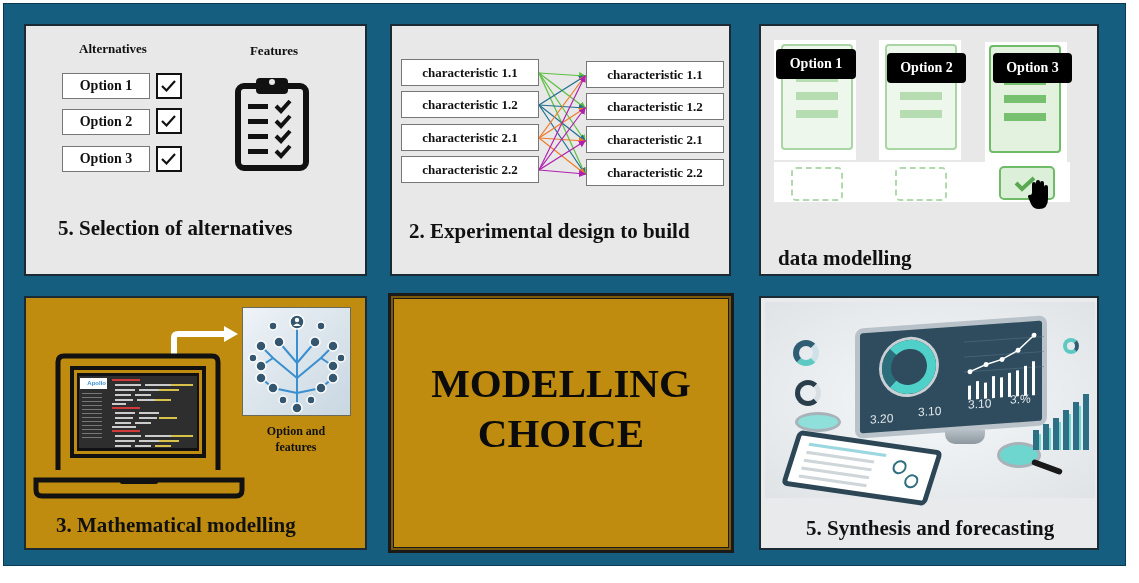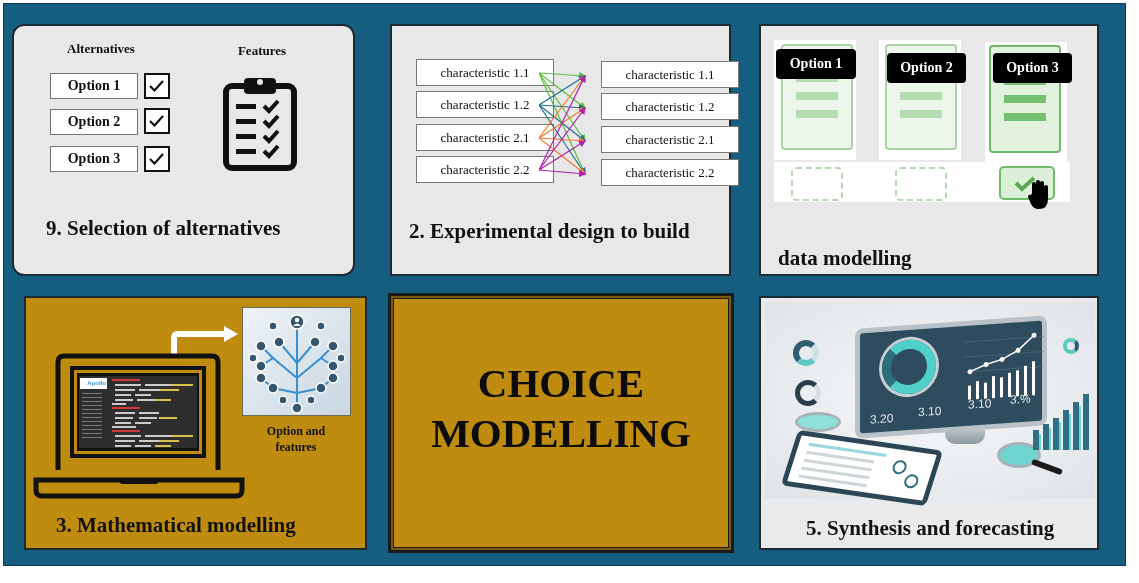--- a/index.html
+++ b/index.html
@@ -4,37 +4,37 @@
 <style>
   html, body { margin: 0; padding: 0; background: #ffffff; }
   body { width: 1139px; height: 583px; position: relative; overflow: hidden; font-family: "Liberation Serif", serif; }
   .frame { position: absolute; left: 3px; top: 3px; width: 1121px; height: 561px; background: #165e80; border: 1px solid #0c3a52; }
   .panel { position: absolute; background: #e8e8e8; border: 2px solid #1b2a33; box-sizing: border-box; }
   .panel.gold { background: #bf8c10; }
   .title { position: absolute; font-weight: bold; color: #111; font-size: 21px; line-height: 26px; }
   .lbl { position: absolute; font-weight: bold; font-size: 13px; color: #111; text-align: center; }
   .opt-box { position: absolute; width: 88px; height: 26px; background: #fff; border: 1px solid #777; box-sizing: border-box; font-weight: bold; font-size: 14px; text-align: center; line-height: 24px; color: #111; }
   .chk { position: absolute; width: 26px; height: 26px; border: 2.5px solid #111; box-sizing: border-box; background: #fff; }
-  .char-box { position: absolute; width: 138px; height: 27px; background: #fff; border: 1px solid #777; box-sizing: border-box; font-weight: normal; font-size: 13px; text-align: center; line-height: 25px; color: #111; margin-left: 15px; }
+  .char-box { position: absolute; width: 138px; height: 27px; background: #fff; border: 1px solid #777; box-sizing: border-box; font-weight: bold; font-size: 13px; text-align: center; line-height: 25px; color: #111; }
   .card-bg { position: absolute; background: #fff; }
   .card { position: absolute; border: 2px solid #a9d6a4; border-radius: 4px; background: #eef7ec; box-sizing: border-box; }
   .card.sel { border-color: #6fbb68; background: #e2f2de; }
   .card .bar { position: absolute; left: 13px; right: 13px; height: 8px; background: #b6dcb1; }
   .card.sel .bar { background: #77c06f; }
   .tag { position: absolute; background: #000; color: #fff; font-weight: bold; font-size: 14px; border-radius: 4px; text-align: center; line-height: 30px; height: 30px; }
   .dash { position: absolute; width: 52px; height: 34px; border: 2px dashed #b2d9ad; border-radius: 5px; box-sizing: border-box; }
   .center-panel { position: absolute; left: 388px; top: 293px; width: 346px; height: 260px; background: #bf8c10; border: 3px solid #1a1a1a; box-sizing: border-box; box-shadow: inset 0 0 0 2px #7a5a0a, inset 0 0 0 3px #1a1a1a; }
   .center-text { position: absolute; left: 0; right: 0; top: 62px; text-align: center; font-weight: bold; font-size: 41px; line-height: 50px; color: #0b0b0b; }
 </style>
 </head>
 <body>
 
 <div class="frame"></div>
 
-<div class="panel" style="left:12px; top:24px; width:343px; height:252px;border-radius:12px;">
+<div class="panel" style="left:24px; top:24px; width:343px; height:252px;">
   <div class="lbl" style="left:42px; top:15px; width:90px;">Alternatives</div>
   <div class="lbl" style="left:208px; top:17px; width:80px;">Features</div>
 
   <div class="opt-box" style="left:36px; top:47px;">Option 1</div>
   <div class="chk" style="left:130px; top:47px;">
     <svg width="21" height="21" viewBox="0 0 21 21">
         <path d="M4 11 L8.5 15.5 L17 6" stroke="#111" stroke-width="2.2" fill="none"></path>
       </svg>
   </div>
   <div class="opt-box" style="left:36px; top:83px;">Option 2</div>
@@ -57,21 +57,21 @@
     <rect x="14" y="30" width="20" height="5" fill="#111"></rect>
     <rect x="14" y="45" width="20" height="5" fill="#111"></rect>
     <rect x="14" y="60" width="20" height="5" fill="#111"></rect>
     <rect x="14" y="75" width="20" height="5" fill="#111"></rect>
     <path d="M42 32 l5 5 l9 -10" stroke="#111" stroke-width="4" fill="none"></path>
     <path d="M42 47 l5 5 l9 -10" stroke="#111" stroke-width="4" fill="none"></path>
     <path d="M42 62 l5 5 l9 -10" stroke="#111" stroke-width="4" fill="none"></path>
     <path d="M42 77 l5 5 l9 -10" stroke="#111" stroke-width="4" fill="none"></path>
   </svg>
 
-  <div class="title" style="left:32px; top:189px; white-space:nowrap;">9. Selection of alternatives</div>
+  <div class="title" style="left:32px; top:189px; white-space:nowrap;">5. Selection of alternatives</div>
 </div>
 
 <div class="panel" style="left:390px; top:24px; width:341px; height:252px;">
   <div class="char-box" style="left:9px; top:33px;">characteristic 1.1</div>
   <div class="char-box" style="left:9px; top:65px;">characteristic 1.2</div>
   <div class="char-box" style="left:9px; top:98px;">characteristic 2.1</div>
   <div class="char-box" style="left:9px; top:130px;">characteristic 2.2</div>
 
   <div class="char-box" style="left:194px; top:35px;">characteristic 1.1</div>
   <div class="char-box" style="left:194px; top:67px;">characteristic 1.2</div>
@@ -236,22 +236,22 @@
     </svg>
   </div>
   <div class="lbl" style="left:222px; top:126px; width:96px; font-size:12px;">Option and</div>
   <div class="lbl" style="left:222px; top:142px; width:96px; font-size:12px;">features</div>
 
   <div class="title" style="left:30px; top:214px; white-space:nowrap;">3. Mathematical modelling</div>
 </div>
 
 <div class="center-panel">
   <div class="center-text">
+    <div>MODELLING</div>
     <div>CHOICE</div>
-    <div>MODELLING</div>
   </div>
 </div>
 
 <div class="panel" style="left:759px; top:296px; width:340px; height:254px; background:#e8eaec;">
   <div style="position:absolute; left:4px; top:4px; width:330px; height:196px; background:radial-gradient(ellipse at center,#f6f8f9 0%,#e6eaed 70%,#dfe3e6 100%);">
 
     <div style="position:absolute; left:28px; top:38px; width:26px; height:26px; border-radius:50%; border:6px solid #2f5d73; border-right-color:#cfe1e8; border-bottom-color:#5ec9c2; box-sizing:border-box;"></div>
     <div style="position:absolute; left:30px; top:78px; width:26px; height:26px; border-radius:50%; border:5px solid #2a3d4a; border-right-color:#d8dfe4; box-sizing:border-box;"></div>
     <div style="position:absolute; left:298px; top:36px; width:16px; height:16px; border-radius:50%; border:4px solid #5ec9c2; border-right-color:#2f5d73; box-sizing:border-box;"></div>
 

